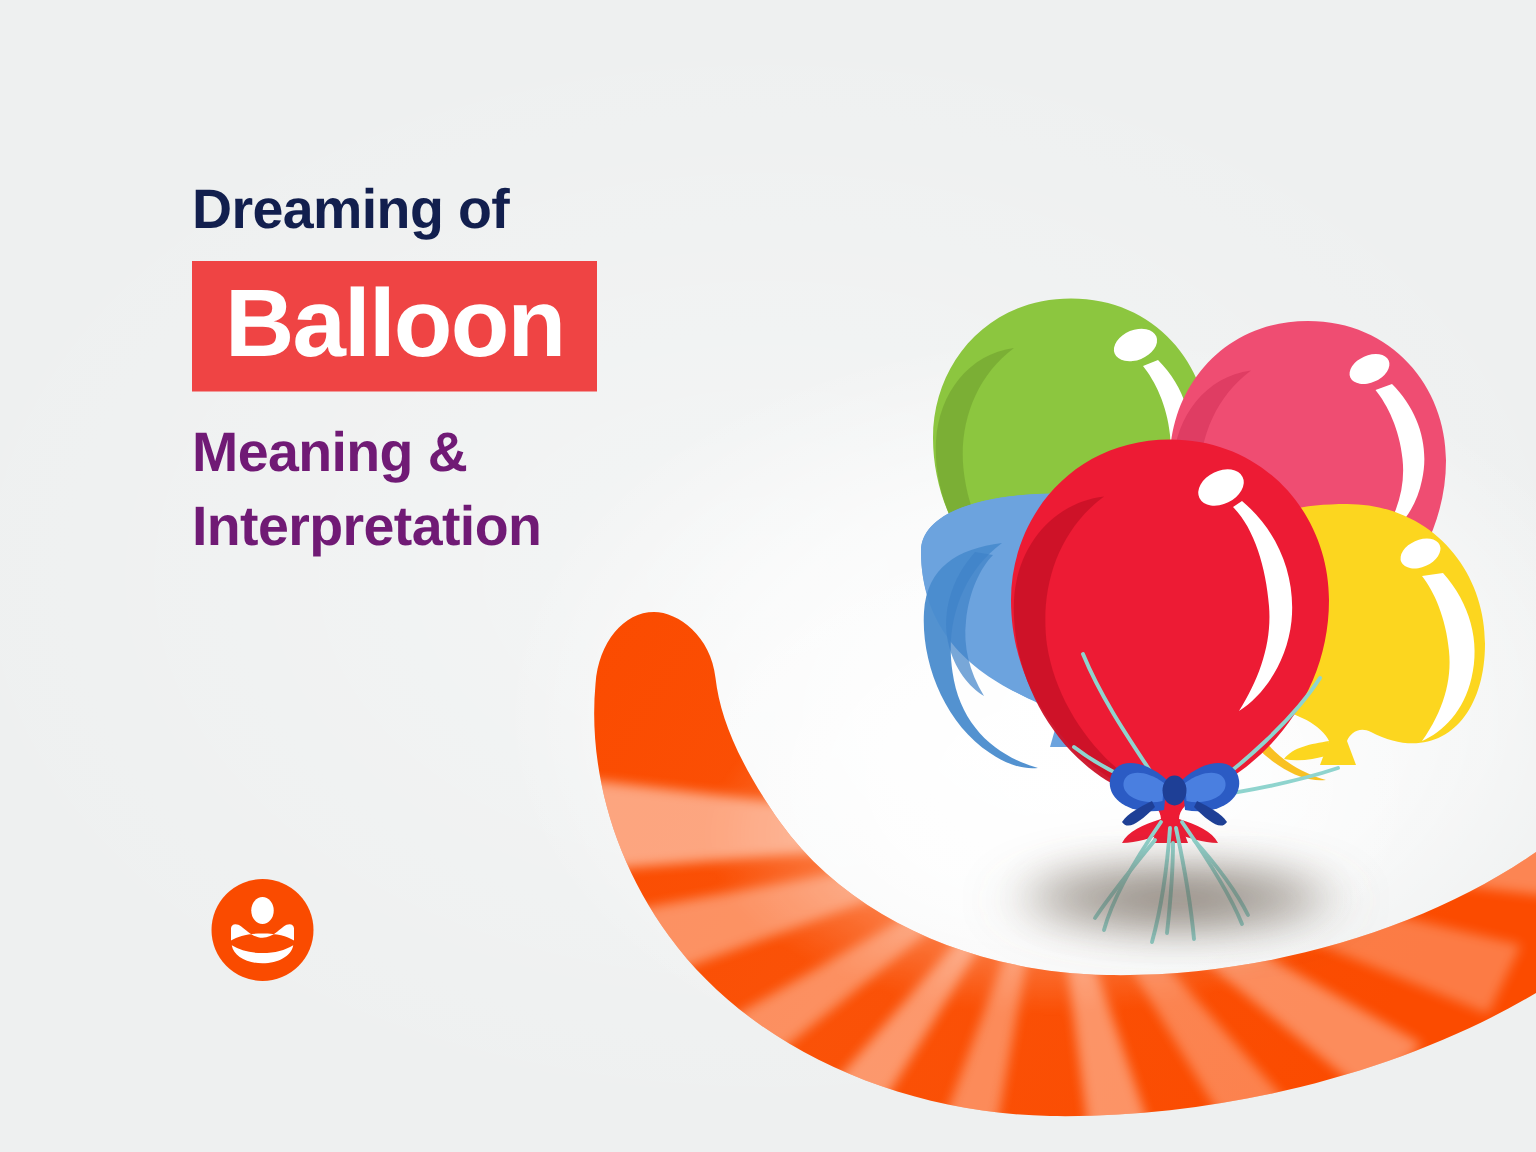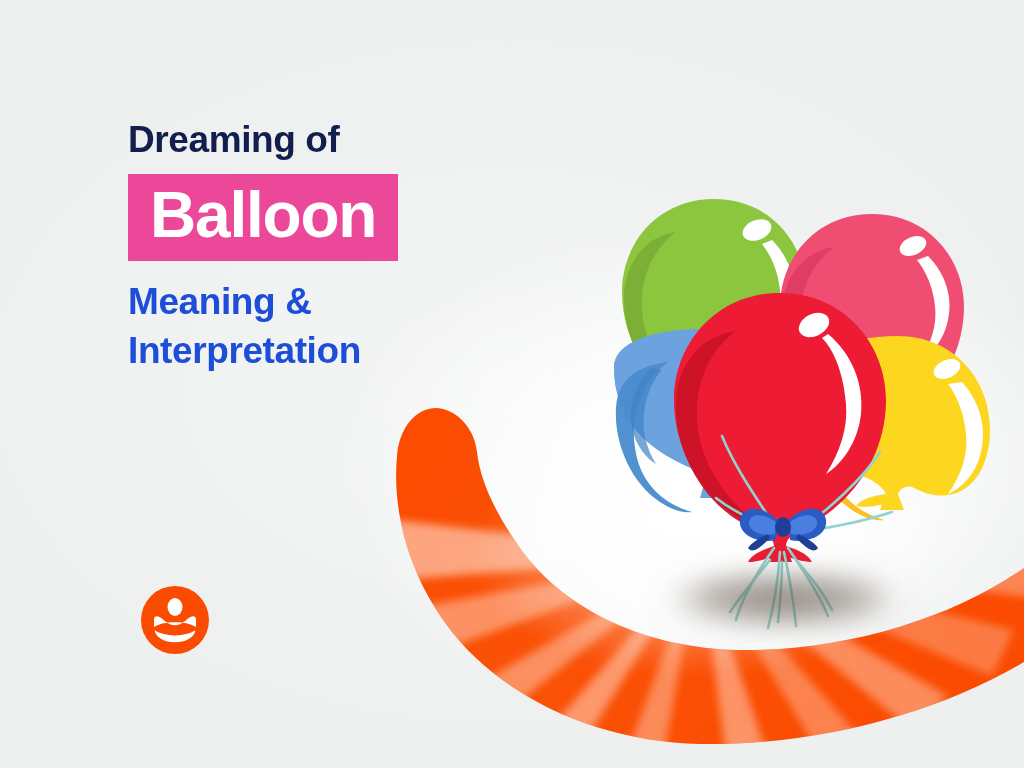--- a/index.html
+++ b/index.html
@@ -40,36 +40,36 @@
     font-size: 37px;
     font-weight: bold;
     color: #121F4E;
     letter-spacing: -0.4px;
     line-height: 1.05;
     margin: 0 0 14px 0;
     white-space: nowrap;
   }
   .keyword-box {
     display: inline-block;
-    background: #ec4899;
+    background: #ef4444;
     padding: 9px 22px 14px 22px;
     margin: 0 0 16px 0;
   }
   .keyword {
     font-size: 64px;
     font-weight: bold;
     color: #FFFFFF;
     line-height: 1.0;
     letter-spacing: -1.2px;
     display: block;
   }
   .subtitle {
     font-size: 37px;
     font-weight: bold;
-    color: #1d4ed8;
+    color: #701a75;
     letter-spacing: -0.4px;
     line-height: 1.33;
     margin: 0;
     max-width: 330px;
   }
 
   
   .logo {
     position: absolute;
     left: 141px;

